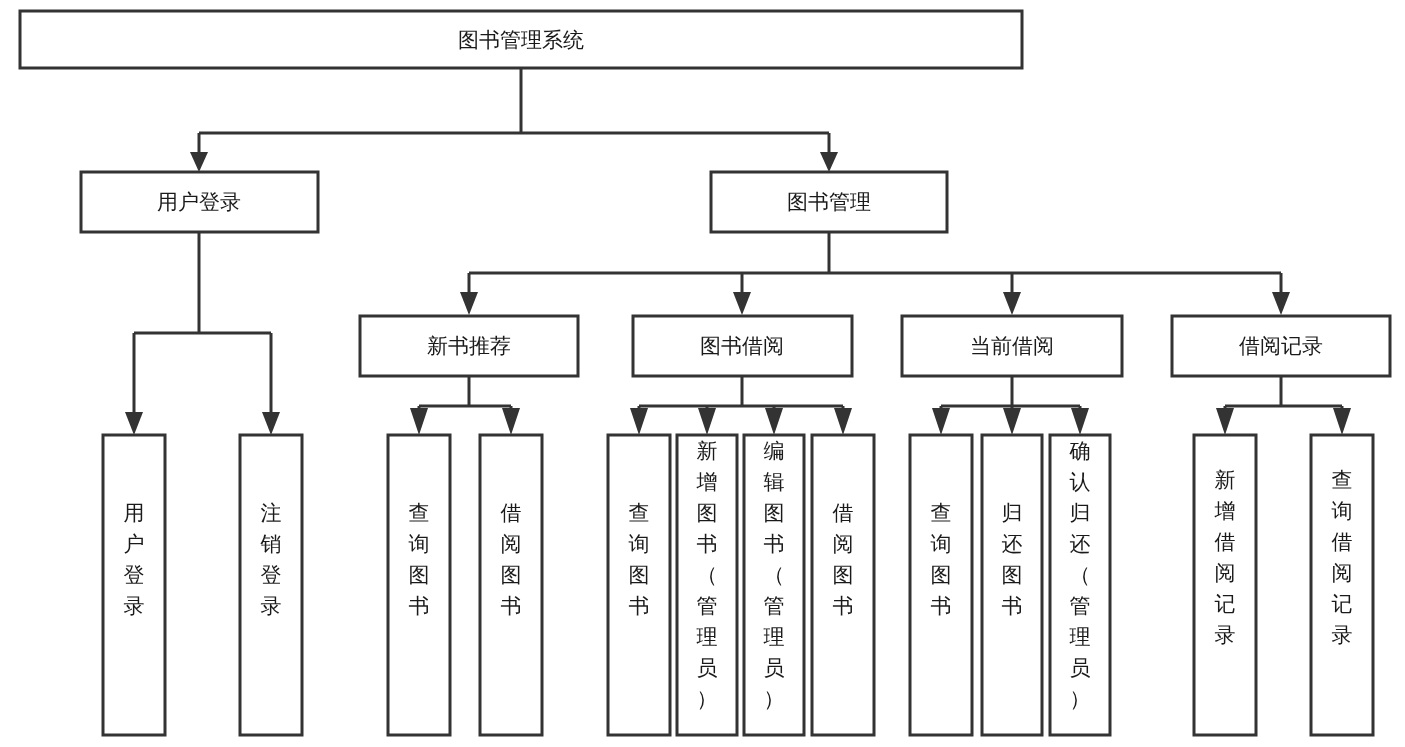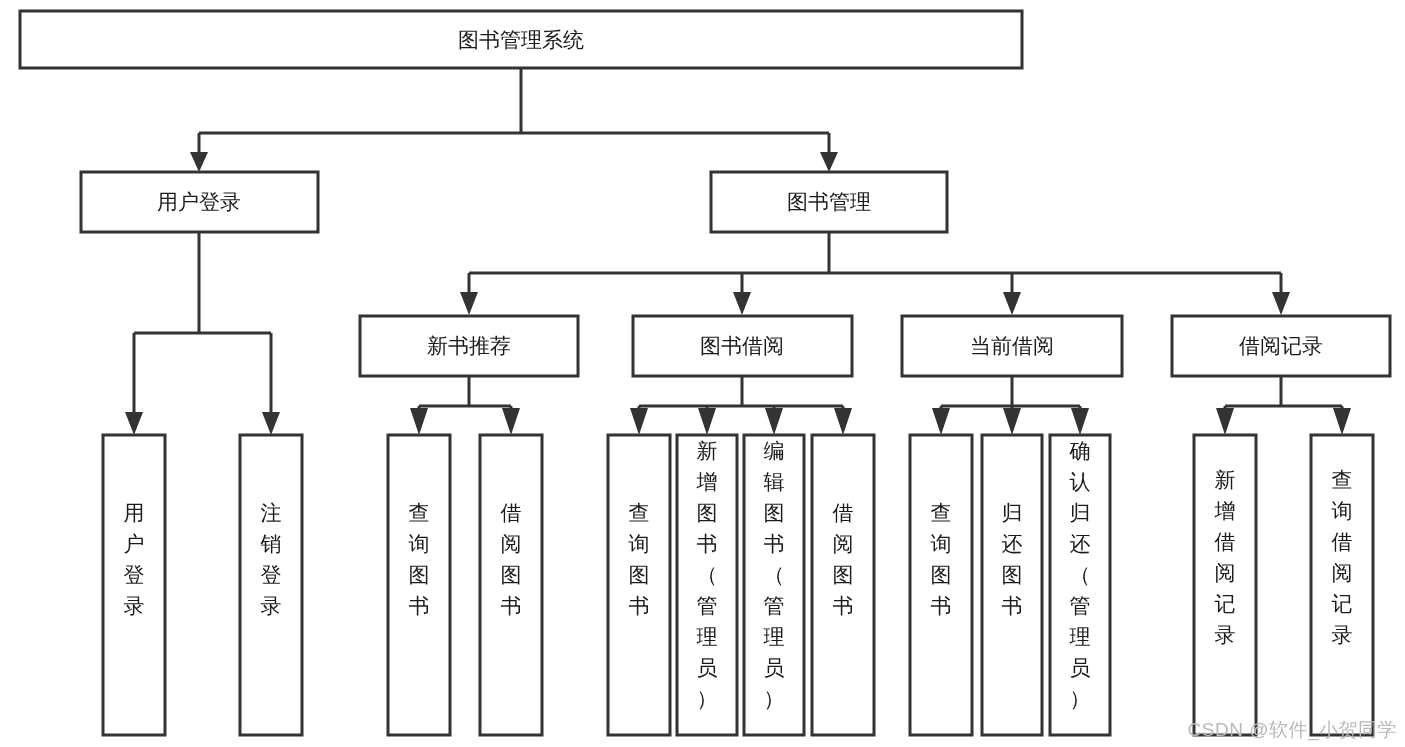--- a/index.html
+++ b/index.html
@@ -175,14 +175,13 @@
       <rect class="node-box" x="1194" y="435" width="62" height="300"></rect>
       <text class="leaf-label" x="1225" y="487"><tspan x="1225" y="487">新</tspan><tspan x="1225" y="518">增</tspan><tspan x="1225" y="549">借</tspan><tspan x="1225" y="580">阅</tspan><tspan x="1225" y="611">记</tspan><tspan x="1225" y="642">录</tspan></text>
     </g>
     <g>
       <rect class="node-box" x="1311" y="435" width="62" height="300"></rect>
       <text class="leaf-label" x="1342" y="487"><tspan x="1342" y="487">查</tspan><tspan x="1342" y="518">询</tspan><tspan x="1342" y="549">借</tspan><tspan x="1342" y="580">阅</tspan><tspan x="1342" y="611">记</tspan><tspan x="1342" y="642">录</tspan></text>
     </g>
 
   </svg>
 
-  <div class="watermark">CSDN @软件_小贺同学</div>
 </div>
 
 </body></html>

